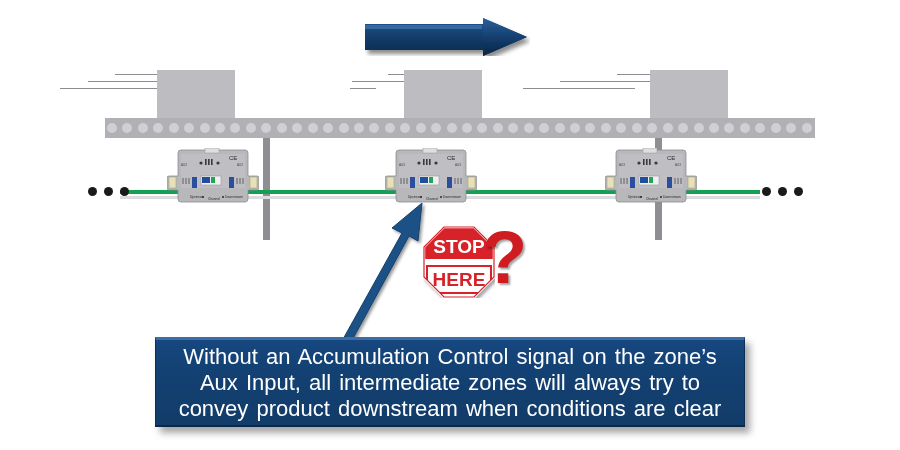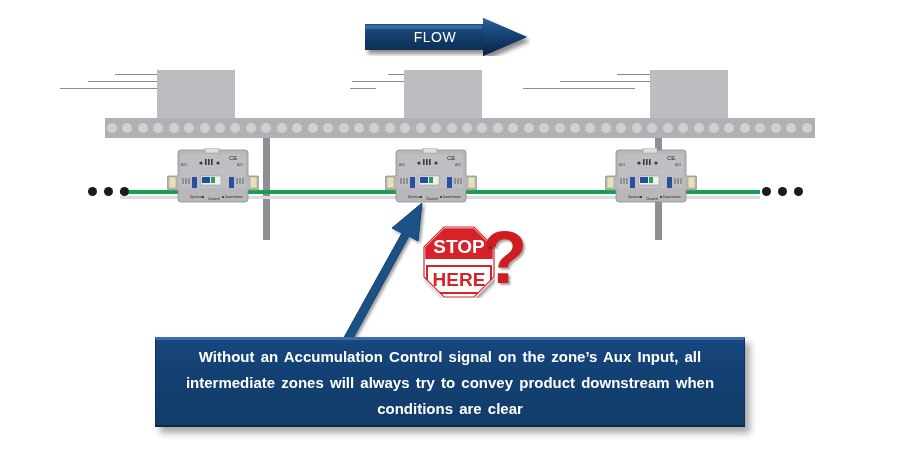--- a/index.html
+++ b/index.html
@@ -62,21 +62,21 @@
     background:linear-gradient(180deg,#16477f 0%,#134173 35%,#123C69 100%);
     border-top:3px solid #3d6da8;
     border-left:1px solid #0e3054;
     border-right:1px solid #0e3054;
     border-bottom:2px solid #0b2844;
     box-shadow:5px 6px 7px rgba(0,0,0,.35);
     display:flex;align-items:center;justify-content:center;
     box-sizing:border-box;
   }
   .callout-text{
-    color:#ffffff;font-weight:bold;font-size:15px;line-height:26px;
+    color:#ffffff;font-weight:normal;font-size:22px;line-height:26px;
     text-align:center;width:100%;padding:0 14px;box-sizing:border-box;
     word-spacing:2px;
   }
 </style>
 </head>
 <body>
 
 <div id="stage">
 
   <svg class="flow-arrow" viewBox="0 0 165 38">
@@ -95,21 +95,20 @@
       <filter id="fshadow" x="-20%" y="-20%" width="160%" height="170%">
         <feDropShadow dx="3" dy="4" stdDeviation="2.2" flood-color="#000" flood-opacity="0.45"></feDropShadow>
       </filter>
     </defs>
     <g filter="url(#fshadow)">
       <path d="M0,6 L118,6 L118,0 L162,19 L118,38 L118,32 L0,32 Z" fill="url(#flowGrad)"></path>
       <path d="M118,0 L162,19 L118,38 Z" fill="url(#flowHead)"></path>
       <path d="M0,7 L117,7 L117,11 L0,11 Z" fill="#4e82b5" opacity="0.55"></path>
     </g>
   </svg>
-  <div class="flow-label">FLOW</div>
 
   <div class="mline" style="left:115px;top:74px;width:55px;"></div>
   <div class="mline" style="left:88px;top:81px;width:82px;"></div>
   <div class="mline" style="left:60px;top:88px;width:105px;"></div>
 
   <div class="mline" style="left:388px;top:74px;width:40px;"></div>
   <div class="mline" style="left:352px;top:81px;width:58px;"></div>
   <div class="mline" style="left:350px;top:88px;width:26px;"></div>
 
   <div class="mline" style="left:617px;top:74px;width:42px;"></div>

